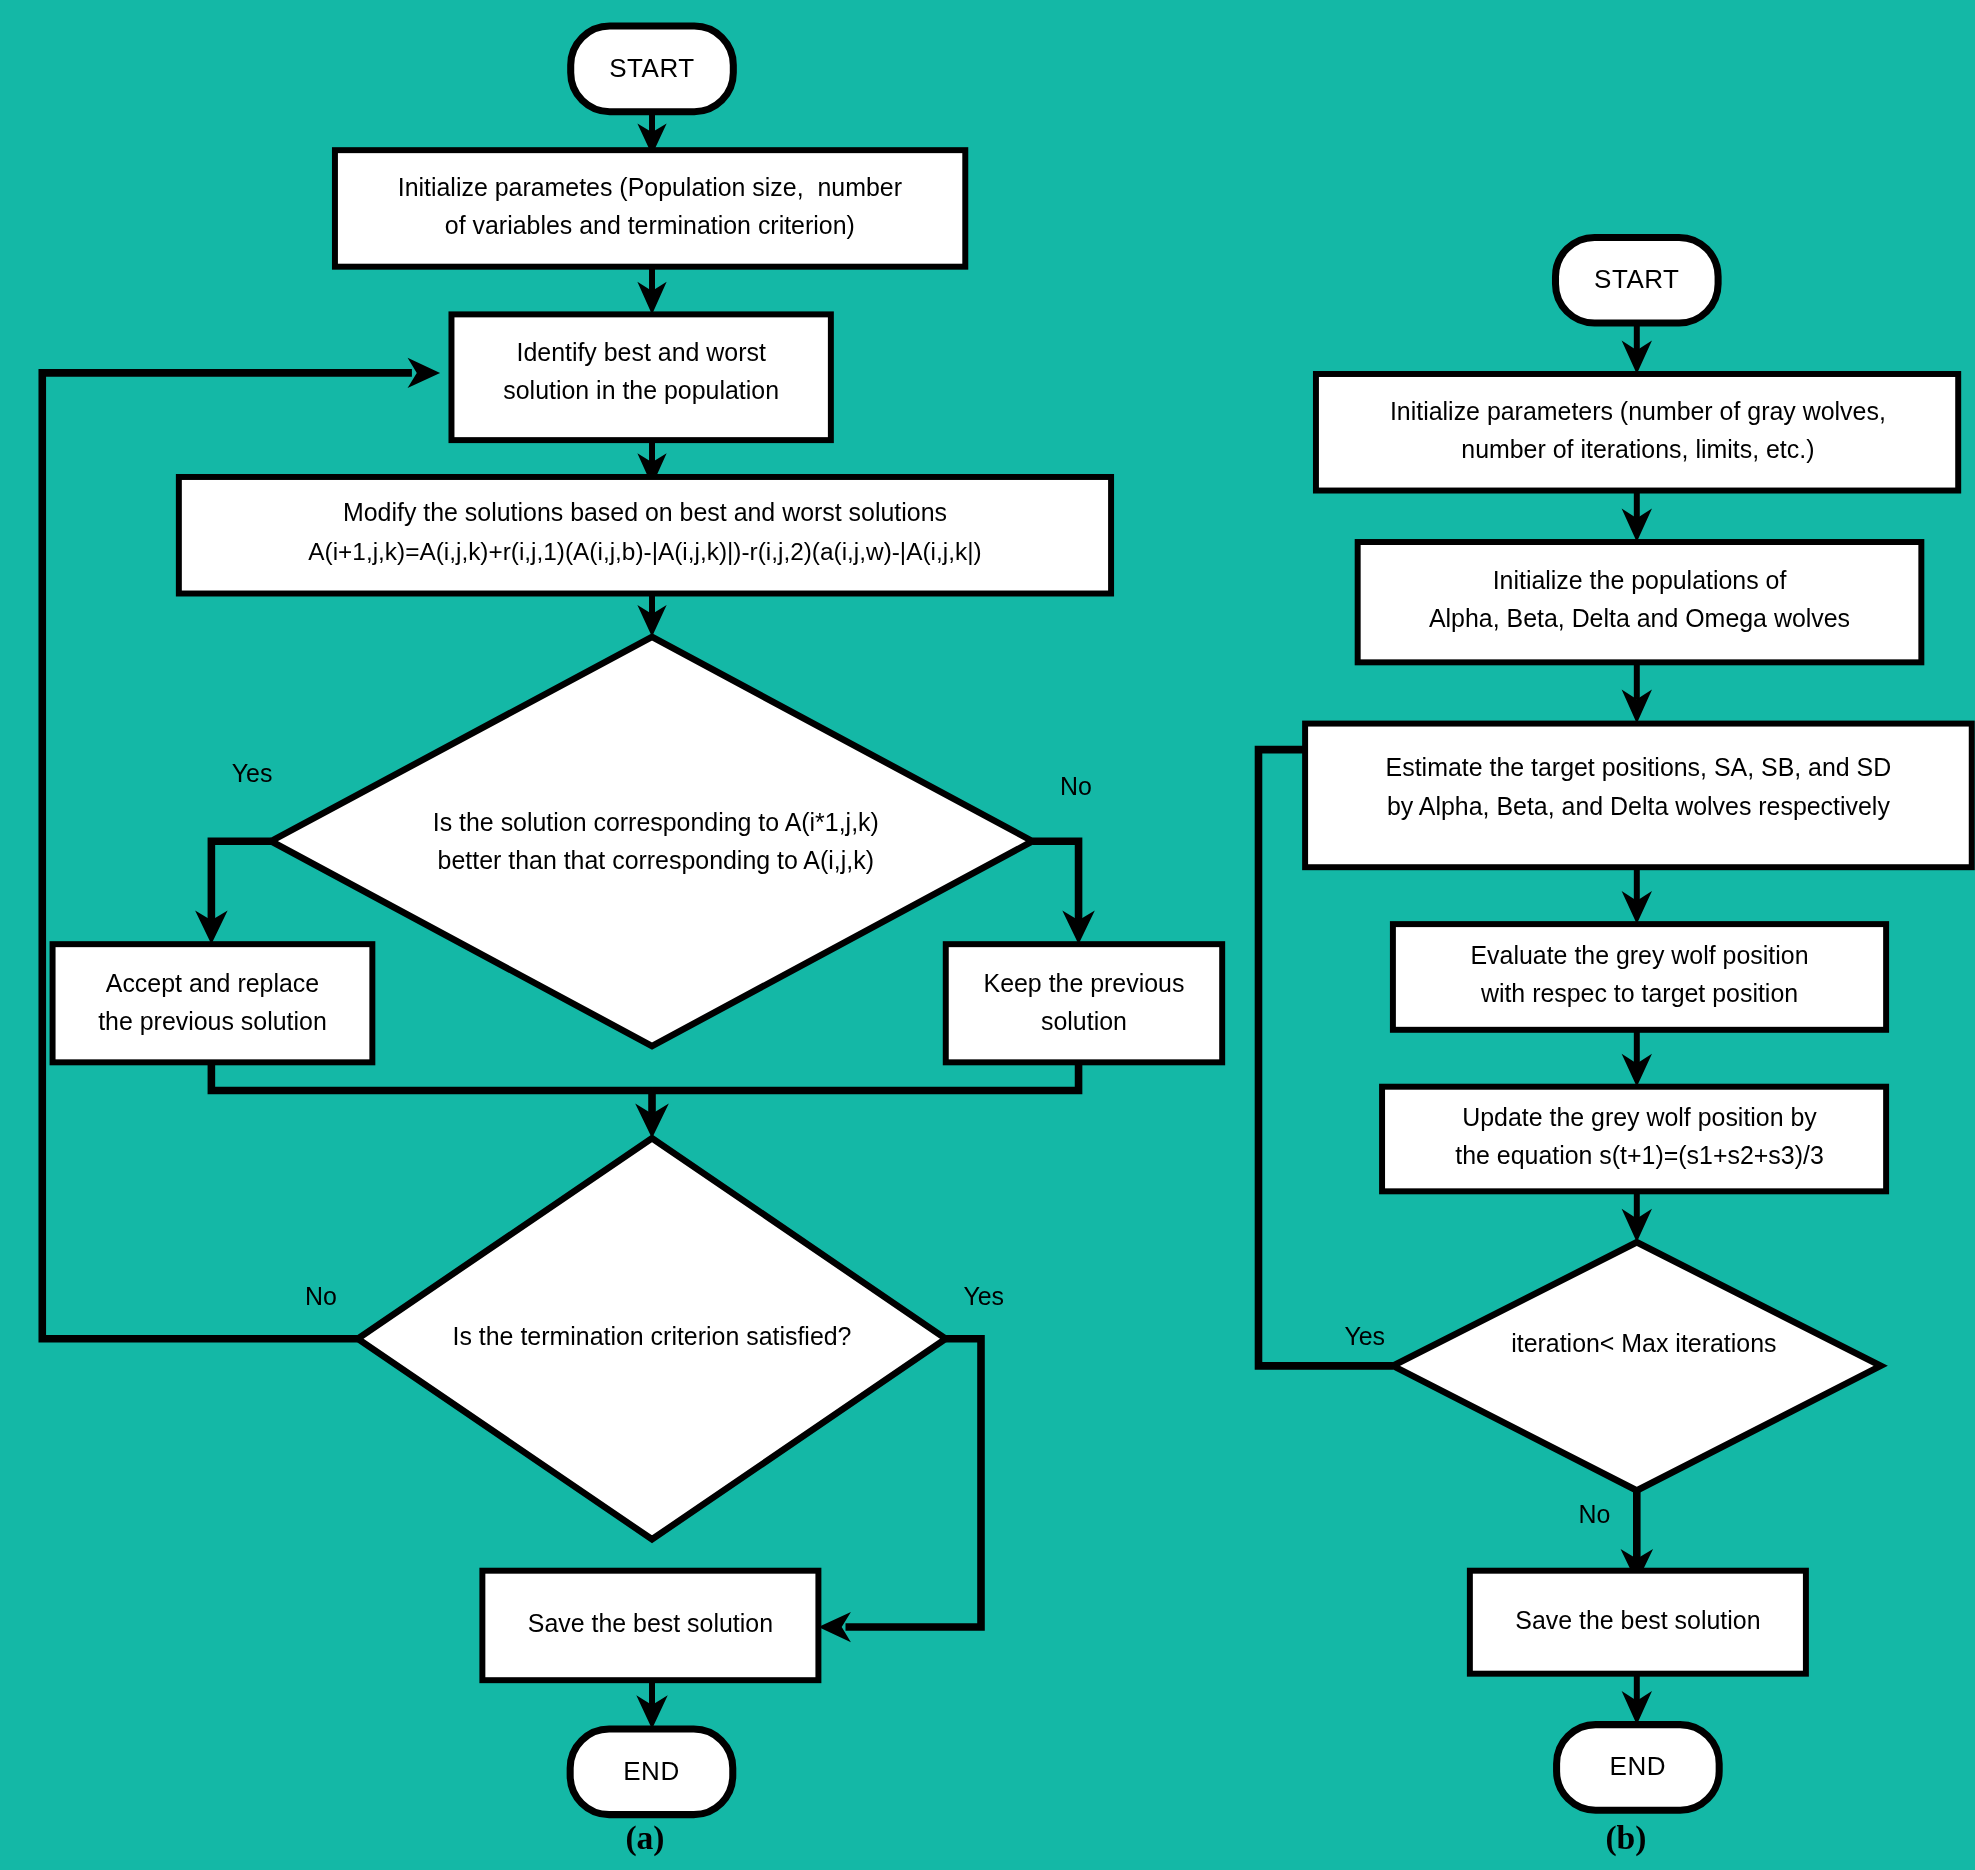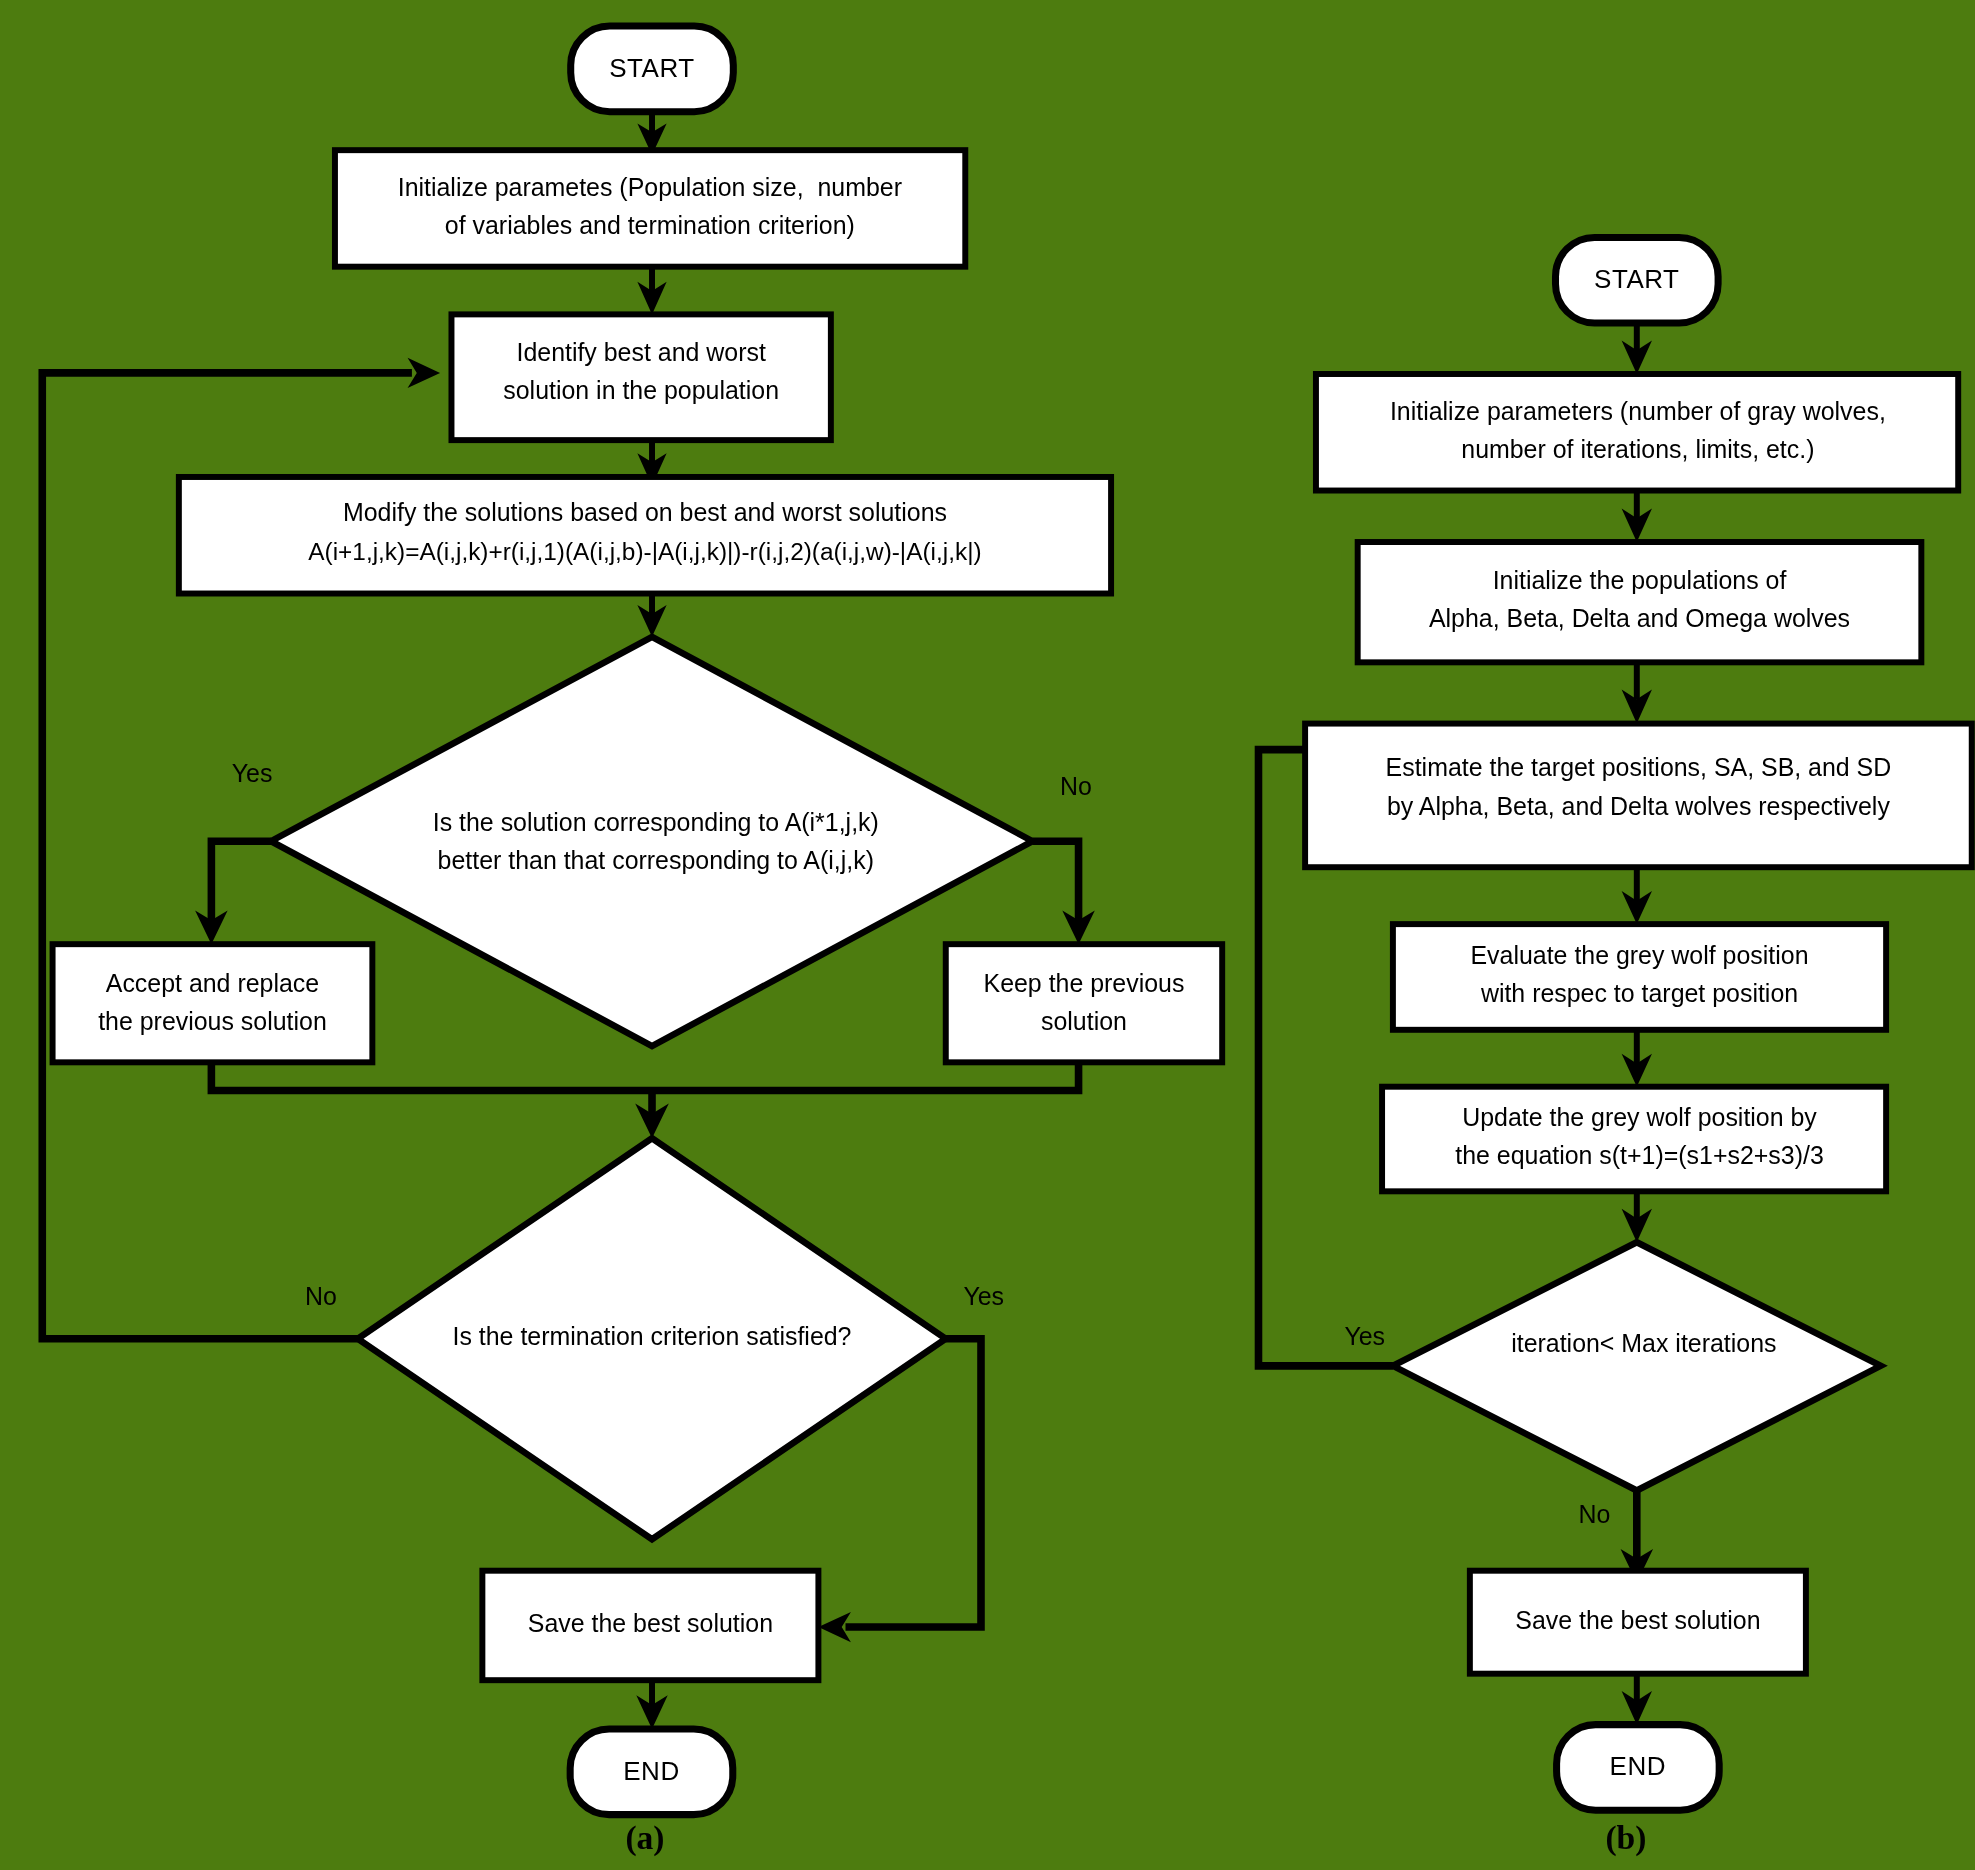--- a/index.html
+++ b/index.html
@@ -11,21 +11,21 @@
     width: 1975px;
     height: 1871px;
     font-family: "Liberation Sans", sans-serif;
     color: #000000;
     overflow: hidden;
   }
   #figure {
     position: relative;
     width: 1975px;
     height: 1871px;
-    background: #4d7c0f;
+    background: #14b8a6;
   }
   svg.flow {
     position: absolute;
     top: 0;
     left: 0;
     width: 1975px;
     height: 1871px;
     display: block;
   }
   .node-shape {

